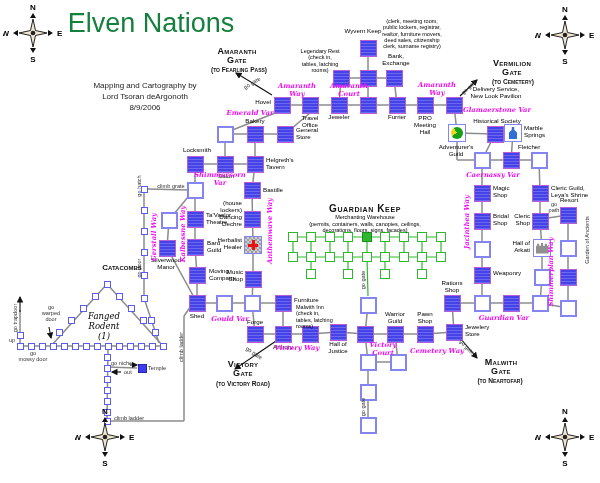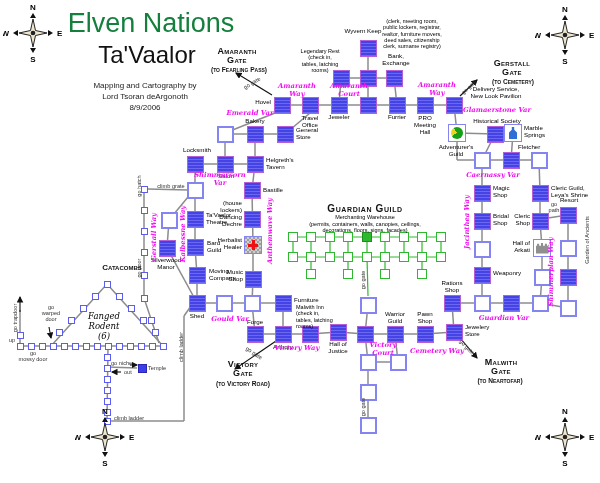--- a/index.html
+++ b/index.html
@@ -45,21 +45,20 @@
       font:8px/1.4 "Liberation Sans",sans-serif;color:#222;white-space:pre-line;}
   .footer{position:absolute;left:210px;top:440px;width:200px;text-align:center;z-index:5;
       font:8px/1.5 "Liberation Sans",sans-serif;color:#222;white-space:pre-line;}
   .compass{position:absolute;z-index:4;}
 </style>
 </head>
 <body>
 
 <div id="stage">
   <div class="t1">Elven Nations</div>
-  <div class="t2">Ta'Vaalor</div>
   <div class="credits">Mapping and Cartography by
 Lord Tsoran deArgonoth
 8/9/2006</div>
 <svg id="edges" width="600" height="483">
       <defs>
         <marker id="ah" markerWidth="7" markerHeight="7" refX="5" refY="3" orient="auto">
           <path d="M0,0L6,3L0,6z" fill="#111"></path>
         </marker>
       </defs>
       <line x1="282" y1="105" x2="454" y2="105" stroke="#8c8c8c" stroke-width="1.5"></line>
@@ -370,32 +369,32 @@
     <div class="txt lbl" style="left: 263px; top: 190px; transform: translate(0px, -50%) rotate(0deg); text-align: left;">Bastille</div>
     <div class="txt lbl" style="left: 226px; top: 176px; transform: translate(-50%, -50%) rotate(0deg); text-align: center;">Salon</div>
     <div class="txt lbl" style="left: 197px; top: 150px; transform: translate(-50%, -50%) rotate(0deg); text-align: center;">Locksmith</div>
     <div class="txt lbl" style="left: 266px; top: 164px; transform: translate(0px, -50%) rotate(0deg); text-align: left;">Helgreth's
 Tavern</div>
     <div class="txt lbl" style="left: 255px; top: 121px; transform: translate(-50%, -50%) rotate(0deg); text-align: center;">Bakery</div>
     <div class="txt lbl" style="left: 296px; top: 134px; transform: translate(0px, -50%) rotate(0deg); text-align: left;">General
 Store</div>
     <div class="txt lbl" style="left: 496px; top: 93px; transform: translate(-50%, -50%) rotate(0deg); text-align: center;">Delivery Service,
 New Look Pavilion</div>
-    <div class="txt gktitle" style="left: 365px; top: 208px; transform: translate(-50%, -50%) rotate(0deg); text-align: center;">Guardian Guild</div>
+    <div class="txt gktitle" style="left: 365px; top: 208px; transform: translate(-50%, -50%) rotate(0deg); text-align: center;">Guardian Keep</div>
     <div class="txt gksub" style="left: 365px; top: 217px; transform: translate(-50%, -50%) rotate(0deg); text-align: center;">Merchanting Warehouse</div>
     <div class="txt gksub" style="left: 365px; top: 227px; transform: translate(-50%, -50%) rotate(0deg); text-align: center;">(permits, containers, walls, canopies, ceilings,
 decorations, floors, signs, facades)</div>
     <div class="txt tiny" style="left: 171px; top: 186px; transform: translate(-50%, -50%) rotate(0deg); text-align: center;">climb grate</div>
     <div class="txt tiny" style="left: 139px; top: 186px; transform: translate(-50%, -50%) rotate(-90deg); text-align: center;">go hatch</div>
     <div class="txt tiny" style="left: 139px; top: 268px; transform: translate(-50%, -50%) rotate(-90deg); text-align: center;">go door</div>
     <div class="txt tiny" style="left: 587px; top: 240px; transform: translate(-50%, -50%) rotate(-90deg); text-align: center;">Garden of Ancients</div>
     <div class="txt gate2" style="left: 107px; top: 268px; transform: translate(-50%, -50%) rotate(0deg); text-align: center; margin-left: 15px;">Catacombs</div>
     <div class="txt script" style="left: 104px; top: 327px; transform: translate(-50%, -50%) rotate(0deg); text-align: center;">Fanged
 Rodent
-(6)</div>
+(1)</div>
     <div class="txt tiny" style="left: 51px; top: 313px; transform: translate(-50%, -50%) rotate(0deg); text-align: center;">go
 warped
 door</div>
     <div class="txt tiny" style="left: 15px; top: 318px; transform: translate(-50%, -50%) rotate(-90deg); text-align: center;">go trapdoor</div>
     <div class="txt tiny" style="left: 12px; top: 340px; transform: translate(-50%, -50%) rotate(0deg); text-align: center;">up</div>
     <div class="txt tiny" style="left: 33px; top: 356px; transform: translate(-50%, -50%) rotate(0deg); text-align: center;">go
 mossy door</div>
     <div class="txt tiny" style="left: 111px; top: 363px; transform: translate(0px, -50%) rotate(0deg); text-align: left;">go niche</div>
     <div class="txt tiny" style="left: 124px; top: 372px; transform: translate(0px, -50%) rotate(0deg); text-align: left;">out</div>
     <div class="txt tiny" style="left: 148px; top: 368px; transform: translate(0px, -50%) rotate(0deg); text-align: left;">Temple</div>
@@ -425,21 +424,21 @@
     <div class="txt street" style="left: 230px; top: 320px; transform: translate(-50%, -50%) rotate(0deg); text-align: center;">Gould Var</div>
     <div class="txt street" style="left: 297px; top: 349px; transform: translate(-50%, -50%) rotate(0deg); text-align: center;">Victory Way</div>
     <div class="txt street" style="left: 383px; top: 350px; transform: translate(-50%, -50%) rotate(0deg); text-align: center;">Victory
 Court</div>
     <div class="txt street" style="left: 437px; top: 352px; transform: translate(-50%, -50%) rotate(0deg); text-align: center;">Cemetery Way</div>
     <div class="txt street" style="left: 504px; top: 319px; transform: translate(-50%, -50%) rotate(0deg); text-align: center;">Guardian Var</div>
     <div class="txt street" style="left: 552px; top: 272px; transform: translate(-50%, -50%) rotate(-90deg); text-align: center;">Shimmerplan Way</div>
     <div class="txt gate" style="left: 237px; top: 52px; transform: translate(-50%, -50%) rotate(0deg); text-align: center;">Amaranth</div>
     <div class="txt gate" style="left: 237px; top: 61px; transform: translate(-50%, -50%) rotate(0deg); text-align: center;">Gate</div>
     <div class="txt gatesub" style="left: 239px; top: 70px; transform: translate(-50%, -50%) rotate(0deg); text-align: center;">(to Fearling Pass)</div>
-    <div class="txt gate" style="left: 512px; top: 64px; transform: translate(-50%, -50%) rotate(0deg); text-align: center;">Gerstall</div>
+    <div class="txt gate" style="left: 512px; top: 64px; transform: translate(-50%, -50%) rotate(0deg); text-align: center;">Vermilion</div>
     <div class="txt gate" style="left: 512px; top: 73px; transform: translate(-50%, -50%) rotate(0deg); text-align: center;">Gate</div>
     <div class="txt gatesub" style="left: 513px; top: 82px; transform: translate(-50%, -50%) rotate(0deg); text-align: center;">(to Cemetery)</div>
     <div class="txt gate" style="left: 243px; top: 365px; transform: translate(-50%, -50%) rotate(0deg); text-align: center;">Victory</div>
     <div class="txt gate" style="left: 243px; top: 374px; transform: translate(-50%, -50%) rotate(0deg); text-align: center;">Gate</div>
     <div class="txt gatesub" style="left: 243px; top: 384px; transform: translate(-50%, -50%) rotate(0deg); text-align: center;">(to Victory Road)</div>
     <div class="txt gate" style="left: 501px; top: 363px; transform: translate(-50%, -50%) rotate(0deg); text-align: center;">Malwith</div>
     <div class="txt gate" style="left: 501px; top: 372px; transform: translate(-50%, -50%) rotate(0deg); text-align: center;">Gate</div>
     <div class="txt gatesub" style="left: 500px; top: 381px; transform: translate(-50%, -50%) rotate(0deg); text-align: center;">(to Neartofar)</div>
     <svg class="compass" width="60" height="60" viewBox="-30 -30 60 60" style="left: 3px; top: 3px;">
       <polygon points="0,-14 2.5,-2.5 14,0 2.5,2.5 0,14 -2.5,2.5 -14,0 -2.5,-2.5" fill="#efe6cf" stroke="#222" stroke-width="1"></polygon>

